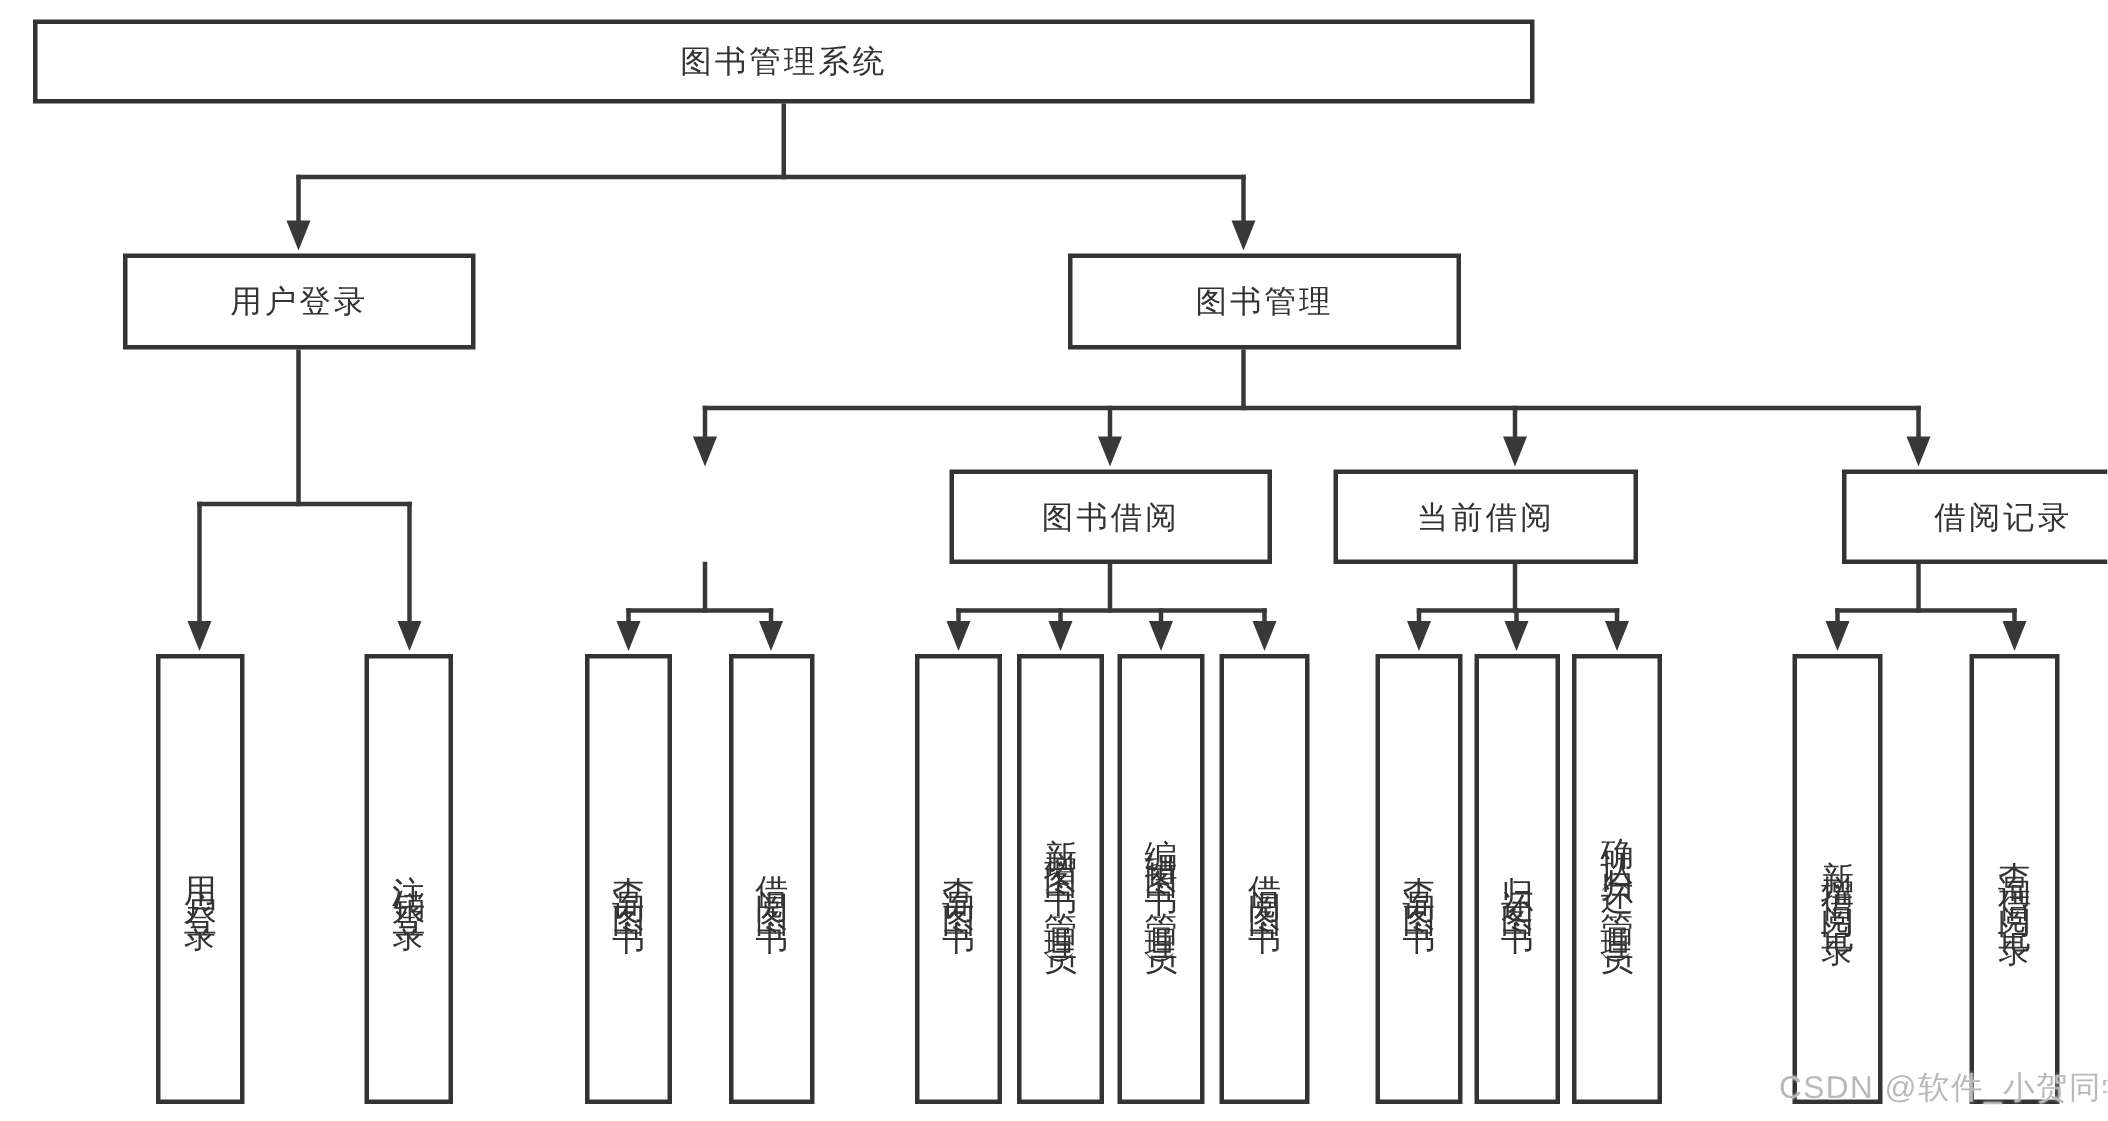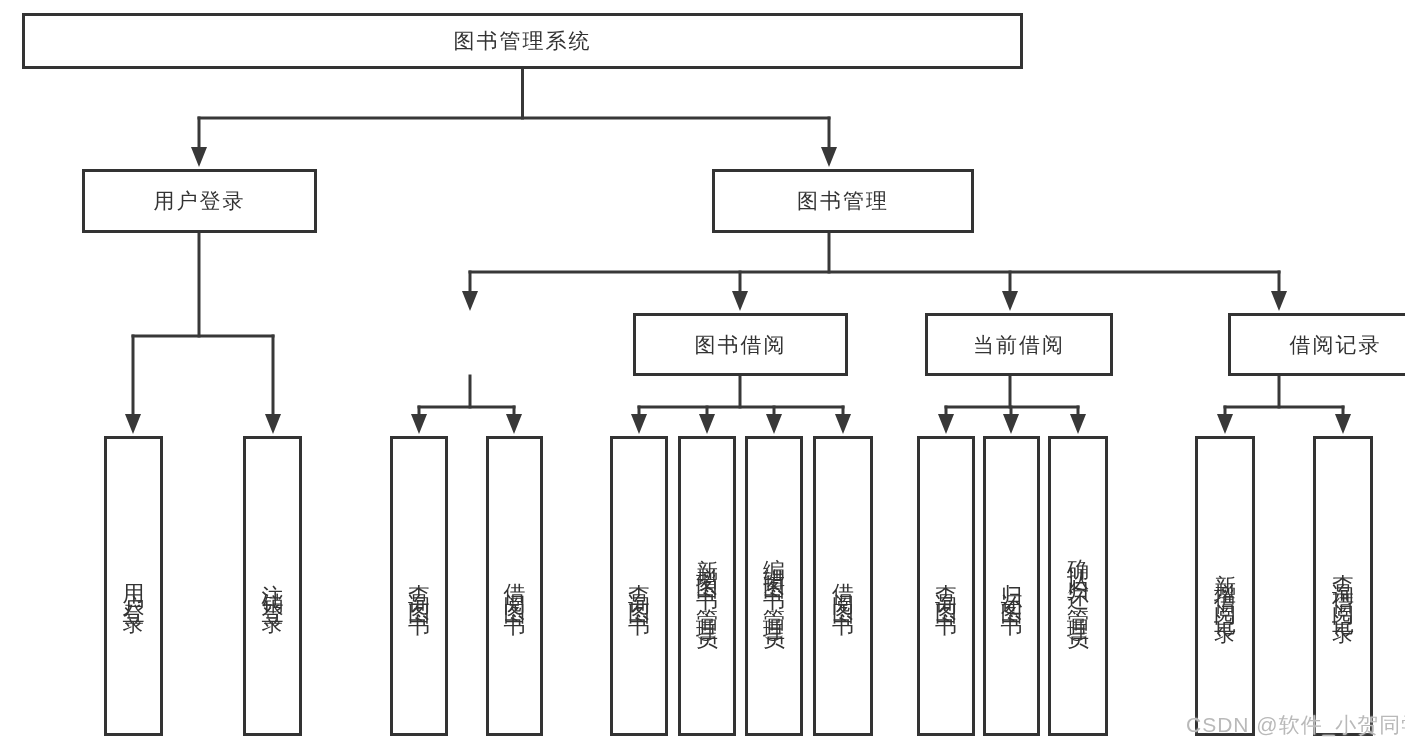--- a/index.html
+++ b/index.html
@@ -137,21 +137,21 @@
   <div class="box" style="left:82px;top:169px;width:235px;height:64px">
     <span class="h-label">用户登录</span>
   </div>
   <div class="box" style="left:712px;top:169px;width:262px;height:64px">
     <span class="h-label">图书管理</span>
   </div>
 
   <div class="box" style="left:633px;top:313px;width:215px;height:63px">
     <span class="h-label">图书借阅</span>
   </div>
-  <div class="box" style="left:925px;top:313px;width:188px;height:63px">
+  <div class="box" style="left:889px;top:313px;width:203px;height:63px">
     <span class="h-label">当前借阅</span>
   </div>
   <div class="box" style="left:1228px;top:313px;width:215px;height:63px">
     <span class="h-label">借阅记录</span>
   </div>
 
   <div class="box leaf" style="left:104px;top:436px;width:59px;height:300px">
     <span class="v-label">用户登录</span>
   </div>
   <div class="box leaf" style="left:243px;top:436px;width:59px;height:300px">

